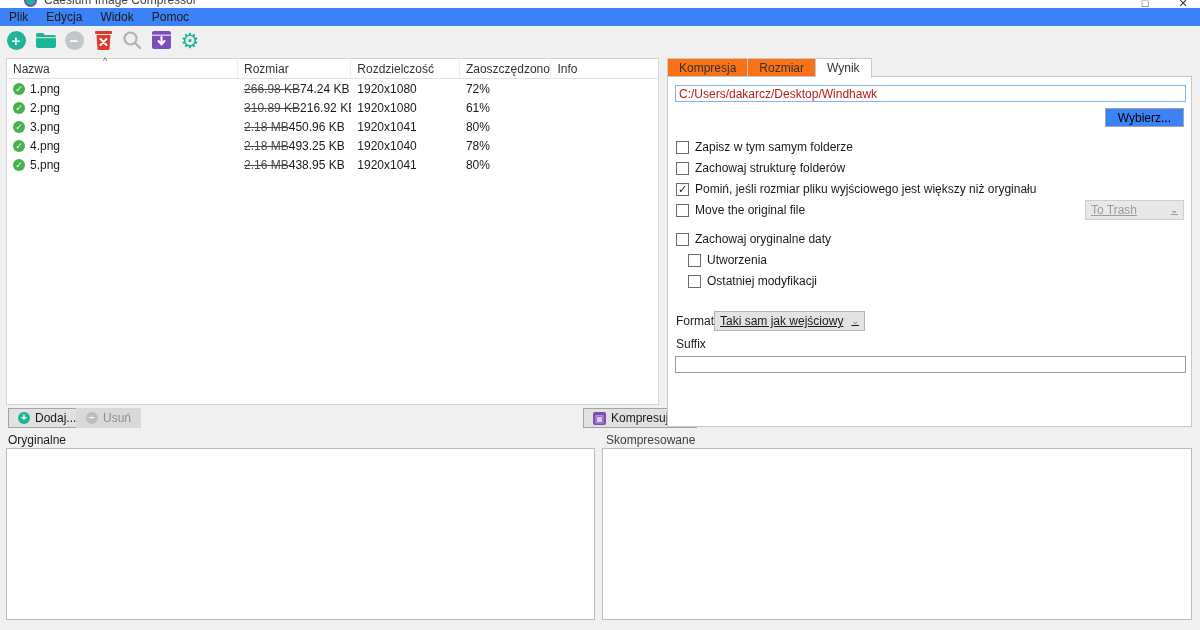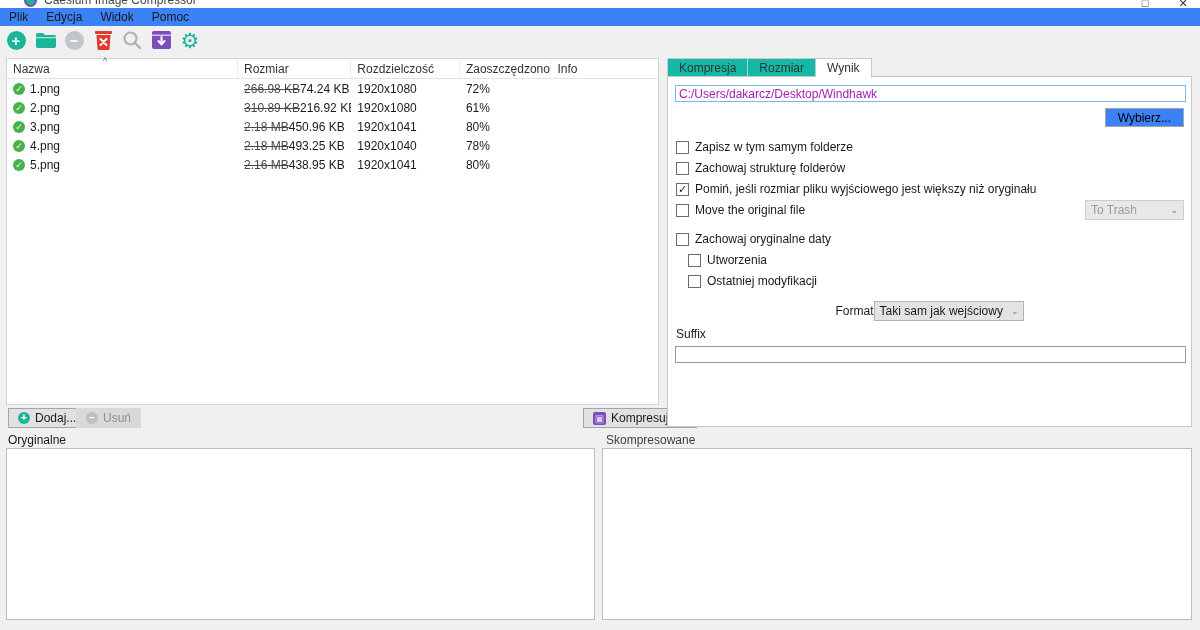--- a/index.html
+++ b/index.html
@@ -60,45 +60,45 @@
   .remove-btn { position:absolute; left:76px; top:408px; background:#d9d9d9; border:1px solid #d9d9d9; color:#8f8f8f; }
   .remove-btn .mini-circle { background:#bcbfc2; }
   .compress-btn { position:absolute; left:583px; top:408px; padding-right:0; }
   .compress-box { width:13px; height:13px; background:#7d4cbb; border-radius:2px; color:#dcc8f5; font-size:10px;
     display:inline-flex; align-items:center; justify-content:center; }
   .compress-arrow { width:16px; height:20px; margin-left:7px; border-left:1px solid #a5a5a5;
     display:inline-flex; align-items:center; justify-content:center; font-size:8px; color:#333; }
 
   
   .tabs { position:absolute; left:667px; top:58px; height:19px; display:flex; }
-  .tab { height:19px; padding:2px 11px 0; border:1px solid #c8c8c8; border-bottom:none; background:#14b8a6;
+  .tab { height:19px; padding:2px 11px 0; border:1px solid #c8c8c8; border-bottom:none; background:#f97316;
     color:#333; margin-right:0; }
   .tab + .tab { border-left:none; }
   .tab.active { background:#fff; height:20px; position:relative; z-index:2; }
   .settings-panel { position:absolute; left:667px; top:76px; width:525px; height:351px; background:#fff;
     border:1px solid #c8c8c8; padding:8px 7px 0 7px; }
   .lbl { color:#1a1a1a; }
   .folder-label { margin:4px 0 6px 1px; }
   .folder-input { width:511px; height:17px; border:1px solid #7cb9e8; background:#fff; font-size:12px;
-    padding:0 3px; font-family:"Liberation Sans", sans-serif; color:#a21caf; }
+    padding:0 3px; font-family:"Liberation Sans", sans-serif; color:#b91c1c; }
   .choose-row { text-align:right; margin:6px 0 10px; }
   .choose-btn { height:19px; padding:1px 12px; background:#3b82f6; border:1px solid #a5a5a5; font-size:12px;
     font-family:"Liberation Sans", sans-serif; }
   .chkrow { display:flex; align-items:center; gap:6px; height:20px; margin:0 0 1px 1px; position:relative; }
   .chkrow.indent { margin-left:13px; }
   .checkbox { width:13px; height:13px; border:1px solid #6b6b6b; background:#fff; flex:0 0 auto;
     display:inline-flex; align-items:center; justify-content:center; font-size:11px; color:#1a1a1a; line-height:1; }
   .checkbox.checked::after { content:"✓"; }
   .combo { height:19px; background:#e3e3e3; border:1px solid #b3b3b3; display:inline-flex; align-items:center;
-    justify-content:space-between; padding:9px 5px; gap:8px; }
+    justify-content:space-between; padding:9px 5px; gap:8px;text-decoration:underline; }
   .combo.disabled { color:#9b9b9b; border-color:#cfcfcf; background:#e8e8e8; }
   .combo .chev { font-size:9px; color:#777; }
   .move-combo { position:absolute; right:0; top:0; width:99px; }
   .sep-gap { height:8px; }
-  .format-row { display:flex; align-items:center; justify-content:center; margin:10px 0 4px 1px; }
+  .format-row { display:flex; align-items:center; justify-content:flex-start; margin:20px 0 4px 1px; }
   .suffix-label { margin:6px 0 5px 1px; }
   .suffix-input { width:511px; height:17px; border:1px solid #9b9b9b; background:#fff;
     font-family:"Liberation Sans", sans-serif; font-size:12px; padding:0 3px; }
 
   
   .preview-label-orig { position:absolute; left:8px; top:433px; color:#1a1a1a; }
   .preview-label-comp { position:absolute; left:606px; top:433px; color:#404040; }
   .preview-pane { position:absolute; top:448px; height:172px; background:#fff; border:1px solid #bdbdbd; }
   .pane-orig { left:6px; width:589px; }
   .pane-comp { left:602px; width:590px; }

